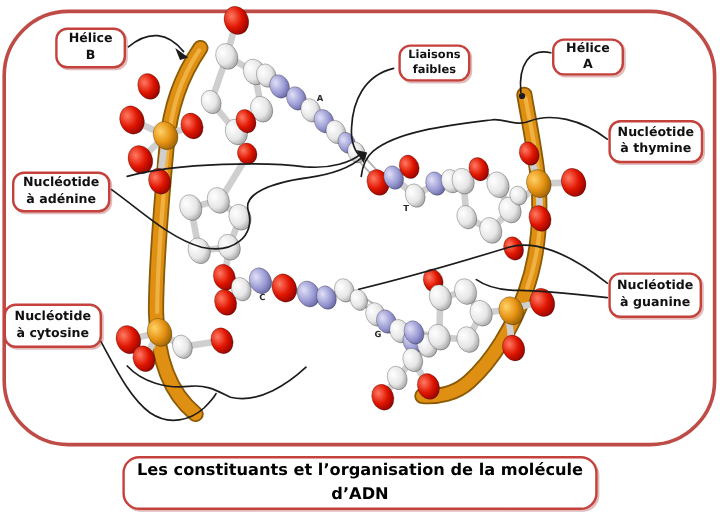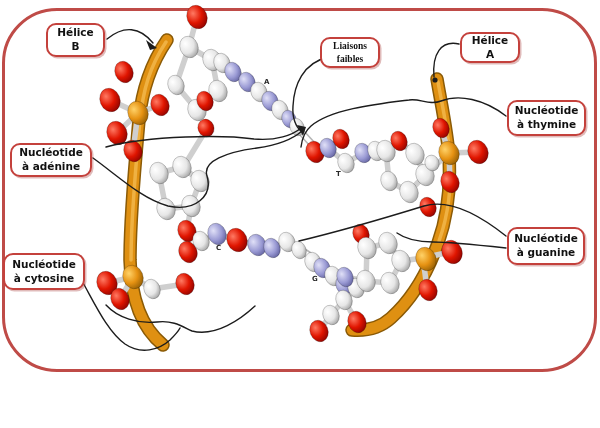--- a/index.html
+++ b/index.html
@@ -256,26 +256,28 @@
       <path d="M 506,236 C 472,209 444,200 424,206 C 398,214 345,230 299,241"></path>
       <path d="M 506,248 C 478,245 450,242 433,242 C 417,242 404,238 397,233"></path>
 
       <path d="M 82,281 C 94,302 107,331 125,344 C 141,355 159,350 170,340 C 176,334 179,330 180,328"></path>
       <path d="M 106,305 C 118,318 138,324 157,322 C 174,320 183,327 192,331 C 216,337 241,319 255,306"></path>
     </g>
   </svg>
 
   <div class="lbl" style="left:46px;top:23px;width:59px;height:34px;">Hélice
 B</div>
-  <div class="lbl small" style="left:320px;top:37px;width:60px;height:31px;font-family:Liberation Serif, serif;">Liaisons
+  <div class="lbl small" style="left:332px;top:37px;width:60px;height:31px;">Liaisons
 faibles</div>
   <div class="lbl" style="left:460px;top:32px;width:60px;height:31px;">Hélice
 A</div>
   <div class="lbl" style="left:507px;top:100px;width:79px;height:36px;">Nucléotide
 à thymine</div>
   <div class="lbl" style="left:10px;top:143px;width:82px;height:34px;">Nucléotide
 à adénine</div>
   <div class="lbl" style="left:507px;top:227px;width:78px;height:38px;">Nucléotide
 à guanine</div>
   <div class="lbl" style="left:3px;top:253px;width:82px;height:37px;">Nucléotide
 à cytosine</div>
 
+  <div class="titlebox">Les constituants et l’organisation de la molécule
+d’ADN</div>
 </div>
 
 </body></html>

